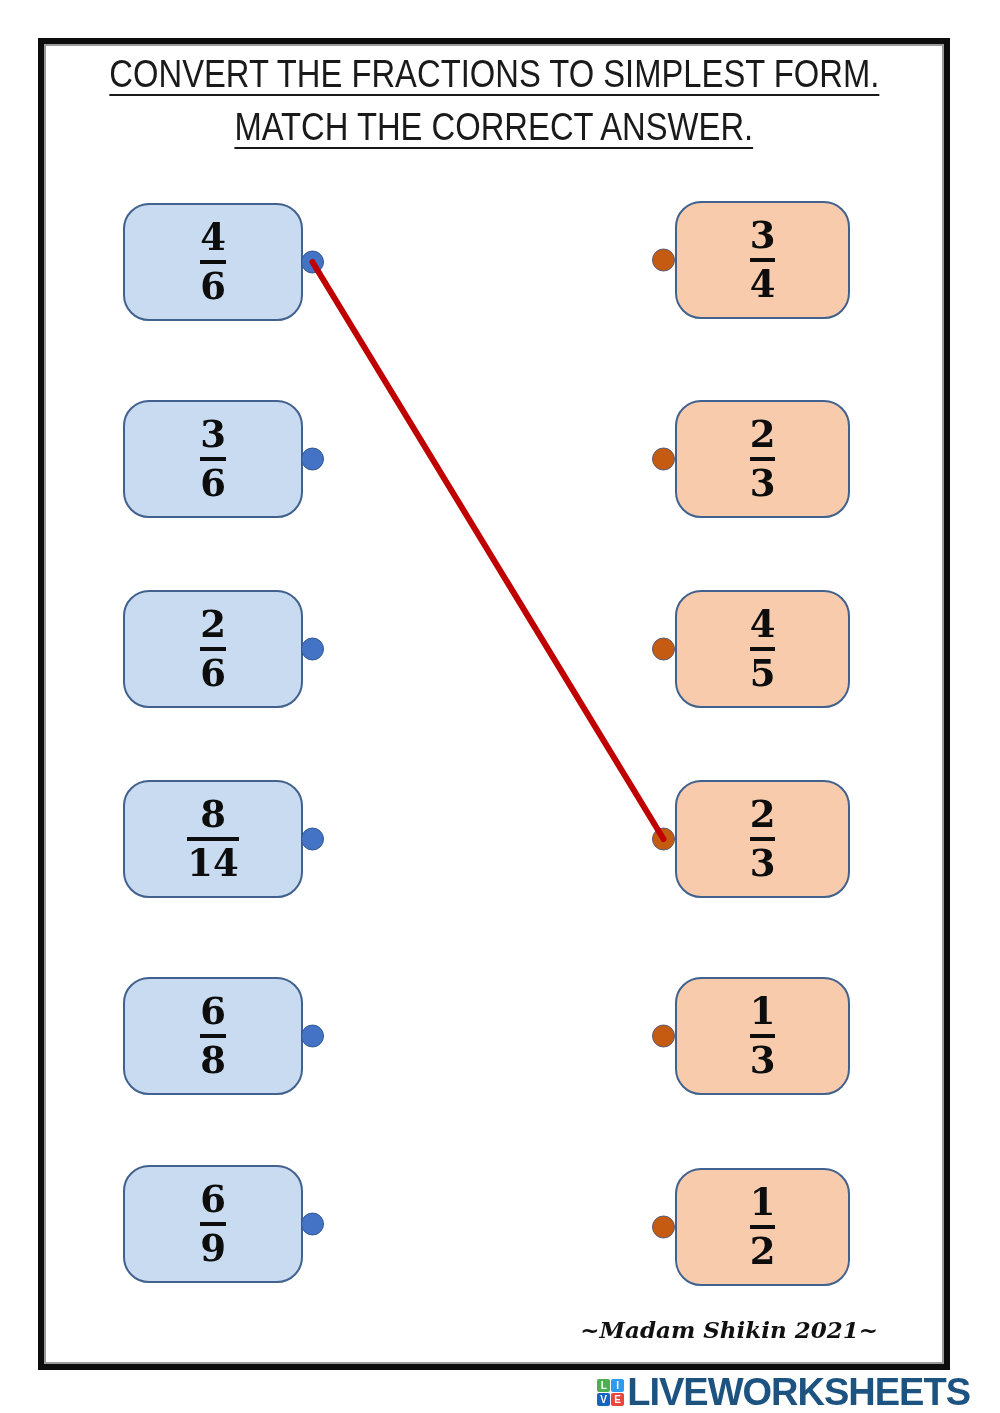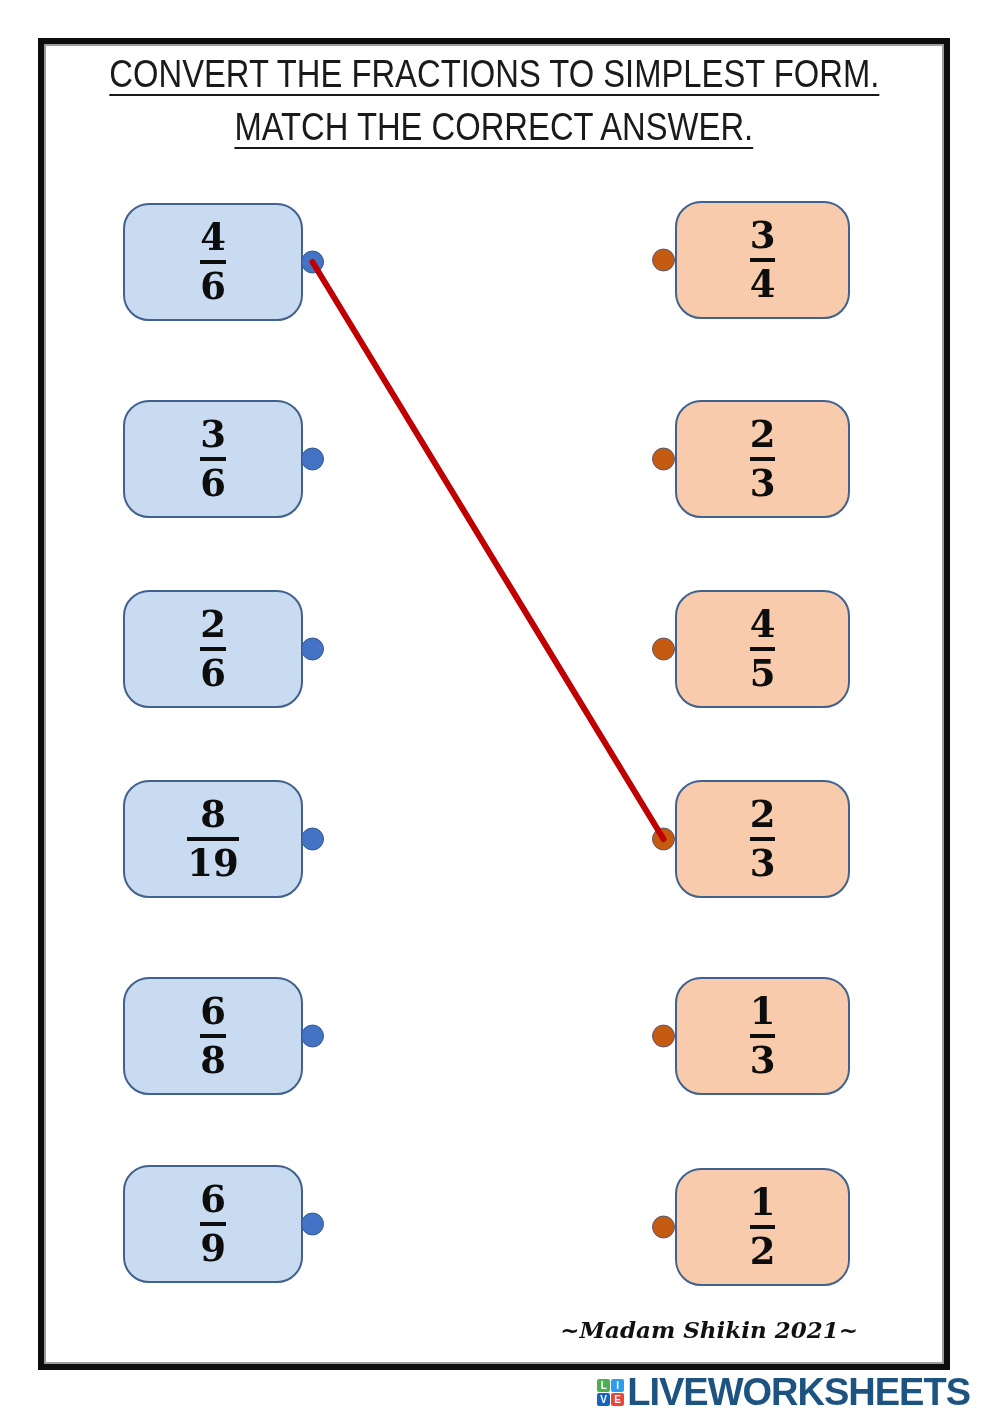--- a/index.html
+++ b/index.html
@@ -101,21 +101,21 @@
   }
   .connections-layer{
     position:absolute;left:0;top:0;width:1000px;height:1413px;
     z-index:4;
     pointer-events:none;
   }
   .credit{
     position:absolute;
     left:38px;top:1316px;width:912px;
     box-sizing:border-box;
-    padding-right:92px;
+    padding-right:72px;
     text-align:right;
     font-family:"DejaVu Serif",serif;
     font-style:italic;
     font-weight:bold;
     font-size:23px;
     color:#111111;
     z-index:2;
   }
   .lw-footer{
     position:absolute;
@@ -179,21 +179,21 @@
           <span>2</span>
           <span class="frac-bar"></span>
           <span>6</span>
         </div>
         <span class="dot"></span>
       </div>
       <div class="card left" style="top: 780px;">
         <div class="fraction">
           <span>8</span>
           <span class="frac-bar"></span>
-          <span>19</span>
+          <span>14</span>
         </div>
         <span class="dot"></span>
       </div>
       <div class="card left" style="top: 977px;">
         <div class="fraction">
           <span>6</span>
           <span class="frac-bar"></span>
           <span>8</span>
         </div>
         <span class="dot"></span>

